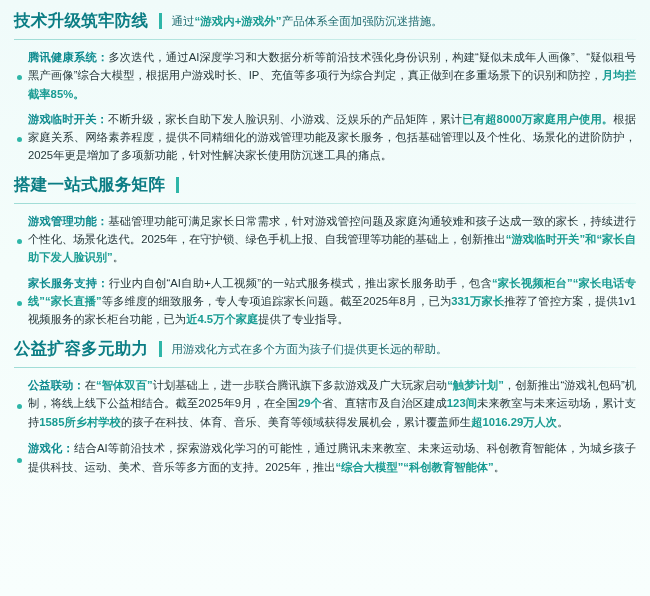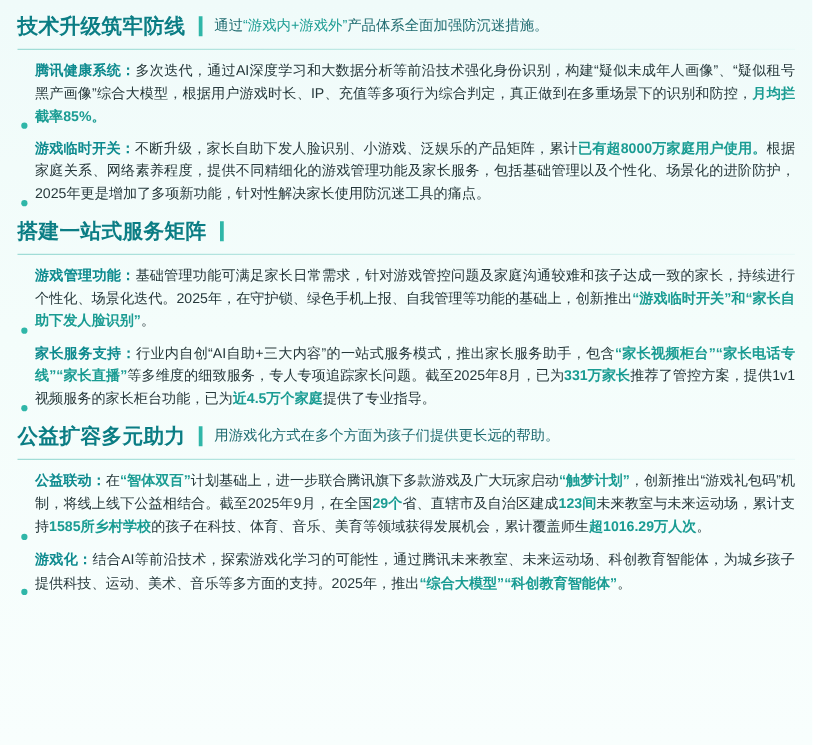--- a/index.html
+++ b/index.html
@@ -44,31 +44,31 @@
     margin: 0 9px 0 11px;
     flex: 0 0 auto;
   }
   .sec-sub {
     font-size: 11.5px;
     color: #1f6b70;
     line-height: 1.4;
   }
   .sec-sub .hl {
     color: #1a9c93;
-    font-weight: normal;
+    font-weight: bold;
   }
   .rule {
     height: 1px;
     background: linear-gradient(90deg, #9fdcd6 0%, #cceeea 60%, #eafaf8 100%);
     margin: 5px 0 8px 0;
   }
   
   .item {
     display: flex;
-    align-items: flex-end;
+    align-items: center;
     margin: 0 0 7px 0;
   }
   .dot {
     width: 5px;
     height: 5px;
     border-radius: 50%;
     background: #2fb6a8;
     margin: 5px 6px 0 3px;
     flex: 0 0 auto;
   }
@@ -126,21 +126,21 @@
     <div class="item">
       <span class="dot"></span>
       <div class="item-body">
         <span class="lead">游戏管理功能：</span><span>基础管理功能可满足家长日常需求，针对游戏管控问题及家庭沟通较难和孩子达成一致的家长，持续进行个性化、场景化迭代。2025年，在守护锁、绿色手机上报、自我管理等功能的基础上，创新推出</span><span class="hl">“游戏临时开关”和“家长自助下发人脸识别”</span><span>。</span>
       </div>
     </div>
 
     <div class="item">
       <span class="dot"></span>
       <div class="item-body">
-        <span class="lead">家长服务支持：</span><span>行业内自创“AI自助+三大内容”的一站式服务模式，推出家长服务助手，包含</span><span class="hl">“家长视频柜台”“家长电话专线”“家长直播”</span><span>等多维度的细致服务，专人专项追踪家长问题。截至2025年8月，已为</span><span class="hl">331万家长</span><span>推荐了管控方案，提供1v1视频服务的家长柜台功能，已为</span><span class="hl">近4.5万个家庭</span><span>提供了专业指导。</span>
+        <span class="lead">家长服务支持：</span><span>行业内自创“AI自助+人工视频”的一站式服务模式，推出家长服务助手，包含</span><span class="hl">“家长视频柜台”“家长电话专线”“家长直播”</span><span>等多维度的细致服务，专人专项追踪家长问题。截至2025年8月，已为</span><span class="hl">331万家长</span><span>推荐了管控方案，提供1v1视频服务的家长柜台功能，已为</span><span class="hl">近4.5万个家庭</span><span>提供了专业指导。</span>
       </div>
     </div>
   </div>
 
   <div class="section last-section">
     <div class="sec-head">
       <span class="sec-title">公益扩容多元助力</span>
       <span class="sec-bar"></span>
       <span class="sec-sub"><span>用游戏化方式在多个方面为孩子们提供更长远的帮助。</span><span class="hl"></span><span></span></span>
     </div>

